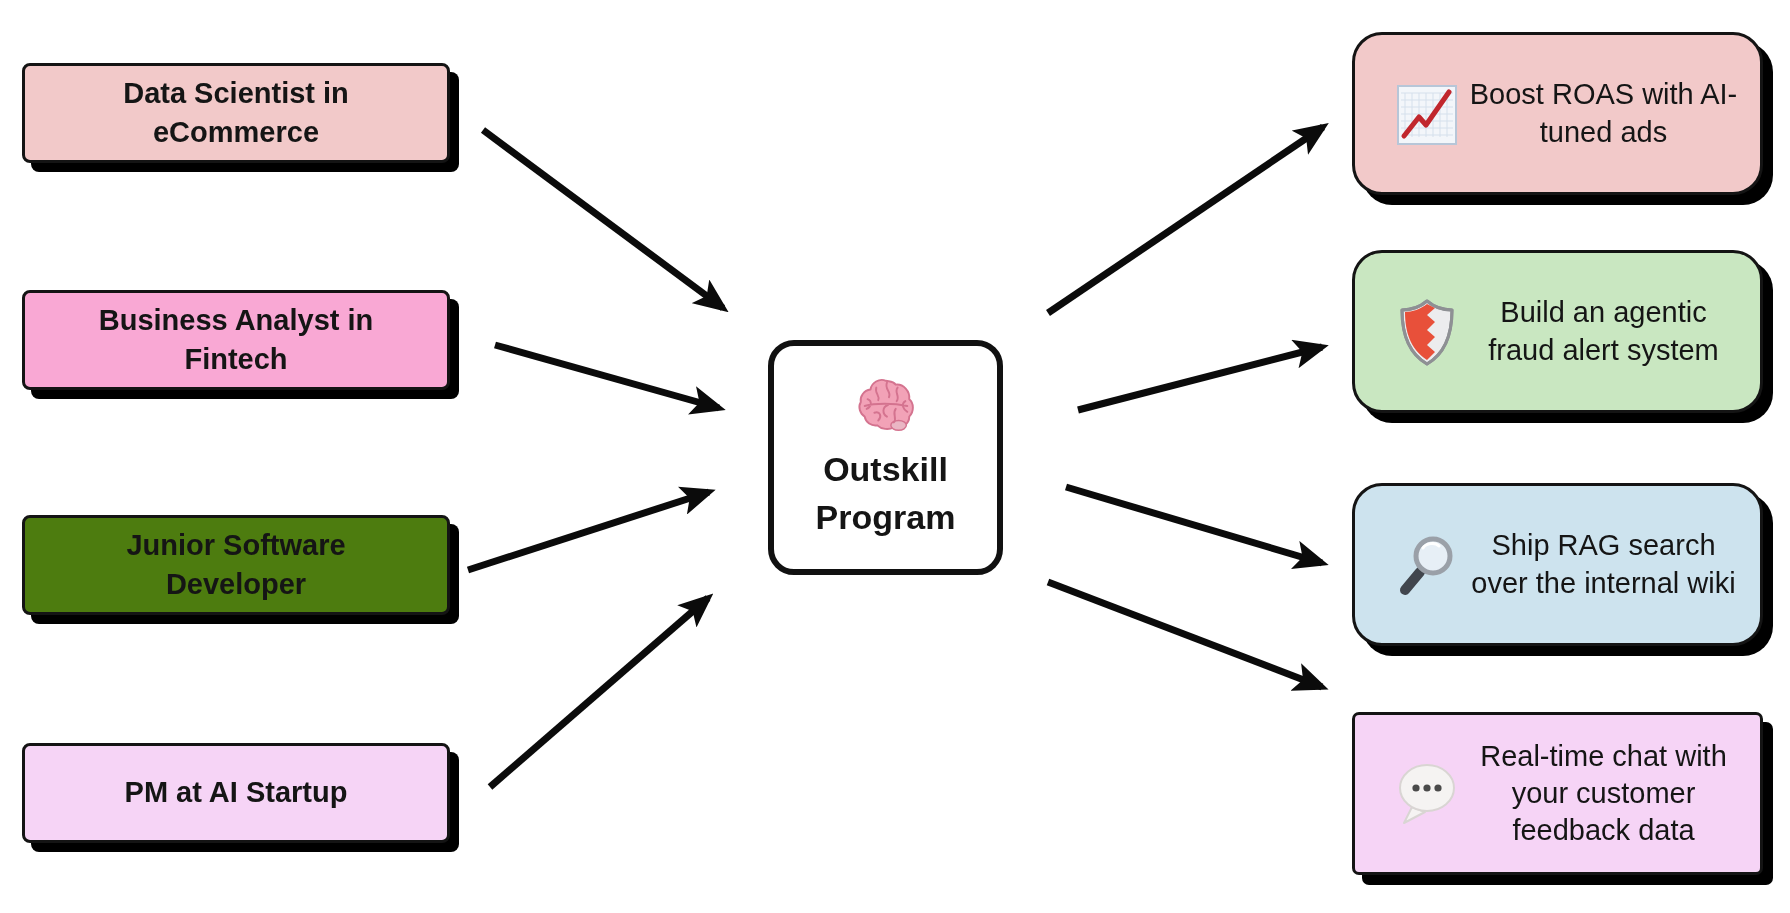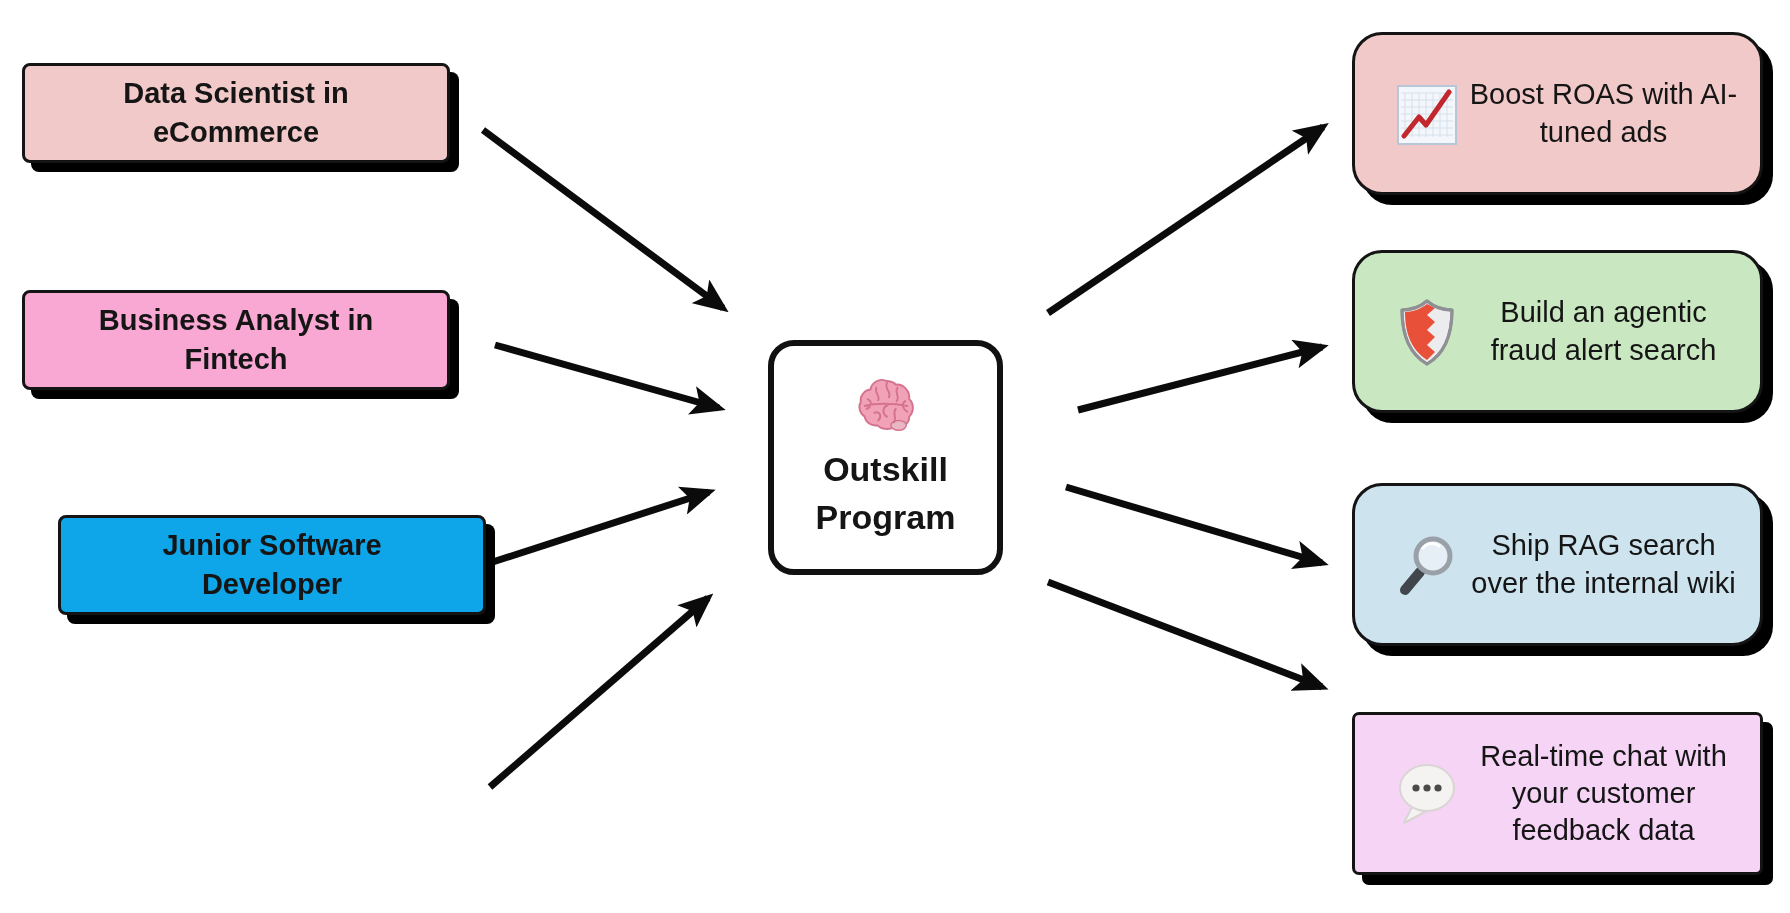--- a/index.html
+++ b/index.html
@@ -79,22 +79,25 @@
       <line x1="1048" y1="582" x2="1322" y2="687" marker-end="url(#ah)"></line>
     </g>
   </svg>
 
   <div class="node lnode ln1" style="background-color: rgb(242, 201, 201);">
     <span>Data Scientist in eCommerce</span>
   </div>
   <div class="node lnode ln2" style="background-color: #f9a8d4;">
     <span>Business Analyst in Fintech</span>
   </div>
-  <div class="node lnode ln3" style="background-color: #0ea5e9; margin-left: 36px;">
+  <div class="node lnode ln3" style="background-color: #4d7c0f;">
     <span>Junior Software Developer</span>
+  </div>
+  <div class="node lnode ln4" style="background-color: rgb(246, 212, 246);">
+    <span>PM at AI Startup</span>
   </div>
 
   <div class="node cnode" style="background-color: rgb(255, 255, 255);">
     <svg class="icon" viewBox="0 0 64 64">
       <path d="M32,7 C25,4 17,9 16,16 C9,17 5,23 6,29 C3,34 5,41 10,44 C11,50 17,54 23,53 C27,57 35,58 40,55 C48,58 56,51 56,44 C61,39 61,30 56,26 C57,18 50,10 42,11 C39,7 35,8 32,7 Z" fill="#f2a2b7" stroke="#d4738f" stroke-width="2" stroke-linejoin="round"></path>
       <ellipse cx="45" cy="53" rx="8" ry="5" fill="#eab6c4" stroke="#d4738f" stroke-width="1.5"></ellipse>
       <path d="M22,14 C20,20 26,22 24,27 M33,9 C30,16 38,18 35,24 M44,14 C40,19 47,23 43,28 M13,26 C18,28 17,34 12,36 M52,28 C47,31 50,37 54,39 M20,40 C26,38 28,44 24,48 M34,32 C28,34 28,41 33,44 M42,36 C38,41 44,46 40,50 M10,33 C20,30 40,30 54,33" fill="none" stroke="#d4738f" stroke-width="2" stroke-linecap="round"></path>
     </svg>
     <span>Outskill Program</span>
   </div>
@@ -107,21 +110,21 @@
     </svg>
     <span class="rlabel">Boost ROAS with AI-tuned ads</span>
   </div>
 
   <div class="node rnode rn2" style="background-color: rgb(201, 231, 193);">
     <svg class="icon" viewBox="0 0 60 68">
       <path d="M30,3 C37,9 47,12 55,12 C55,34 49,55 30,66 C11,55 5,34 5,12 C13,12 23,9 30,3 Z" fill="#ececee" stroke="#8e9094" stroke-width="3" stroke-linejoin="round"></path>
       <path d="M30,6 C24,11 15,14 8,14 C8,33 13,51 30,62 L38,54 L30,47 L38,39 L30,32 L38,24 L30,17 L38,10 Z" fill="#e8503a"></path>
       <path d="M30,3 C37,9 47,12 55,12 C55,34 49,55 30,66 C11,55 5,34 5,12 C13,12 23,9 30,3 Z" fill="none" stroke="#8e9094" stroke-width="3" stroke-linejoin="round"></path>
     </svg>
-    <span class="rlabel">Build an agentic fraud alert search</span>
+    <span class="rlabel">Build an agentic fraud alert system</span>
   </div>
 
   <div class="node rnode rn3" style="background-color: rgb(205, 227, 238);">
     <svg class="icon" viewBox="0 0 64 68">
       <line x1="25" y1="41" x2="10" y2="59" stroke="#41464d" stroke-width="10" stroke-linecap="round"></line>
       <circle cx="38" cy="25" r="17" fill="#e9f0f6" fill-opacity="0.92" stroke="#9aa0a8" stroke-width="5"></circle>
       <path d="M28,17 C31,12 40,11 44,15" fill="none" stroke="#ffffff" stroke-width="3" stroke-linecap="round"></path>
     </svg>
     <span class="rlabel">Ship RAG search over the internal wiki</span>
   </div>

